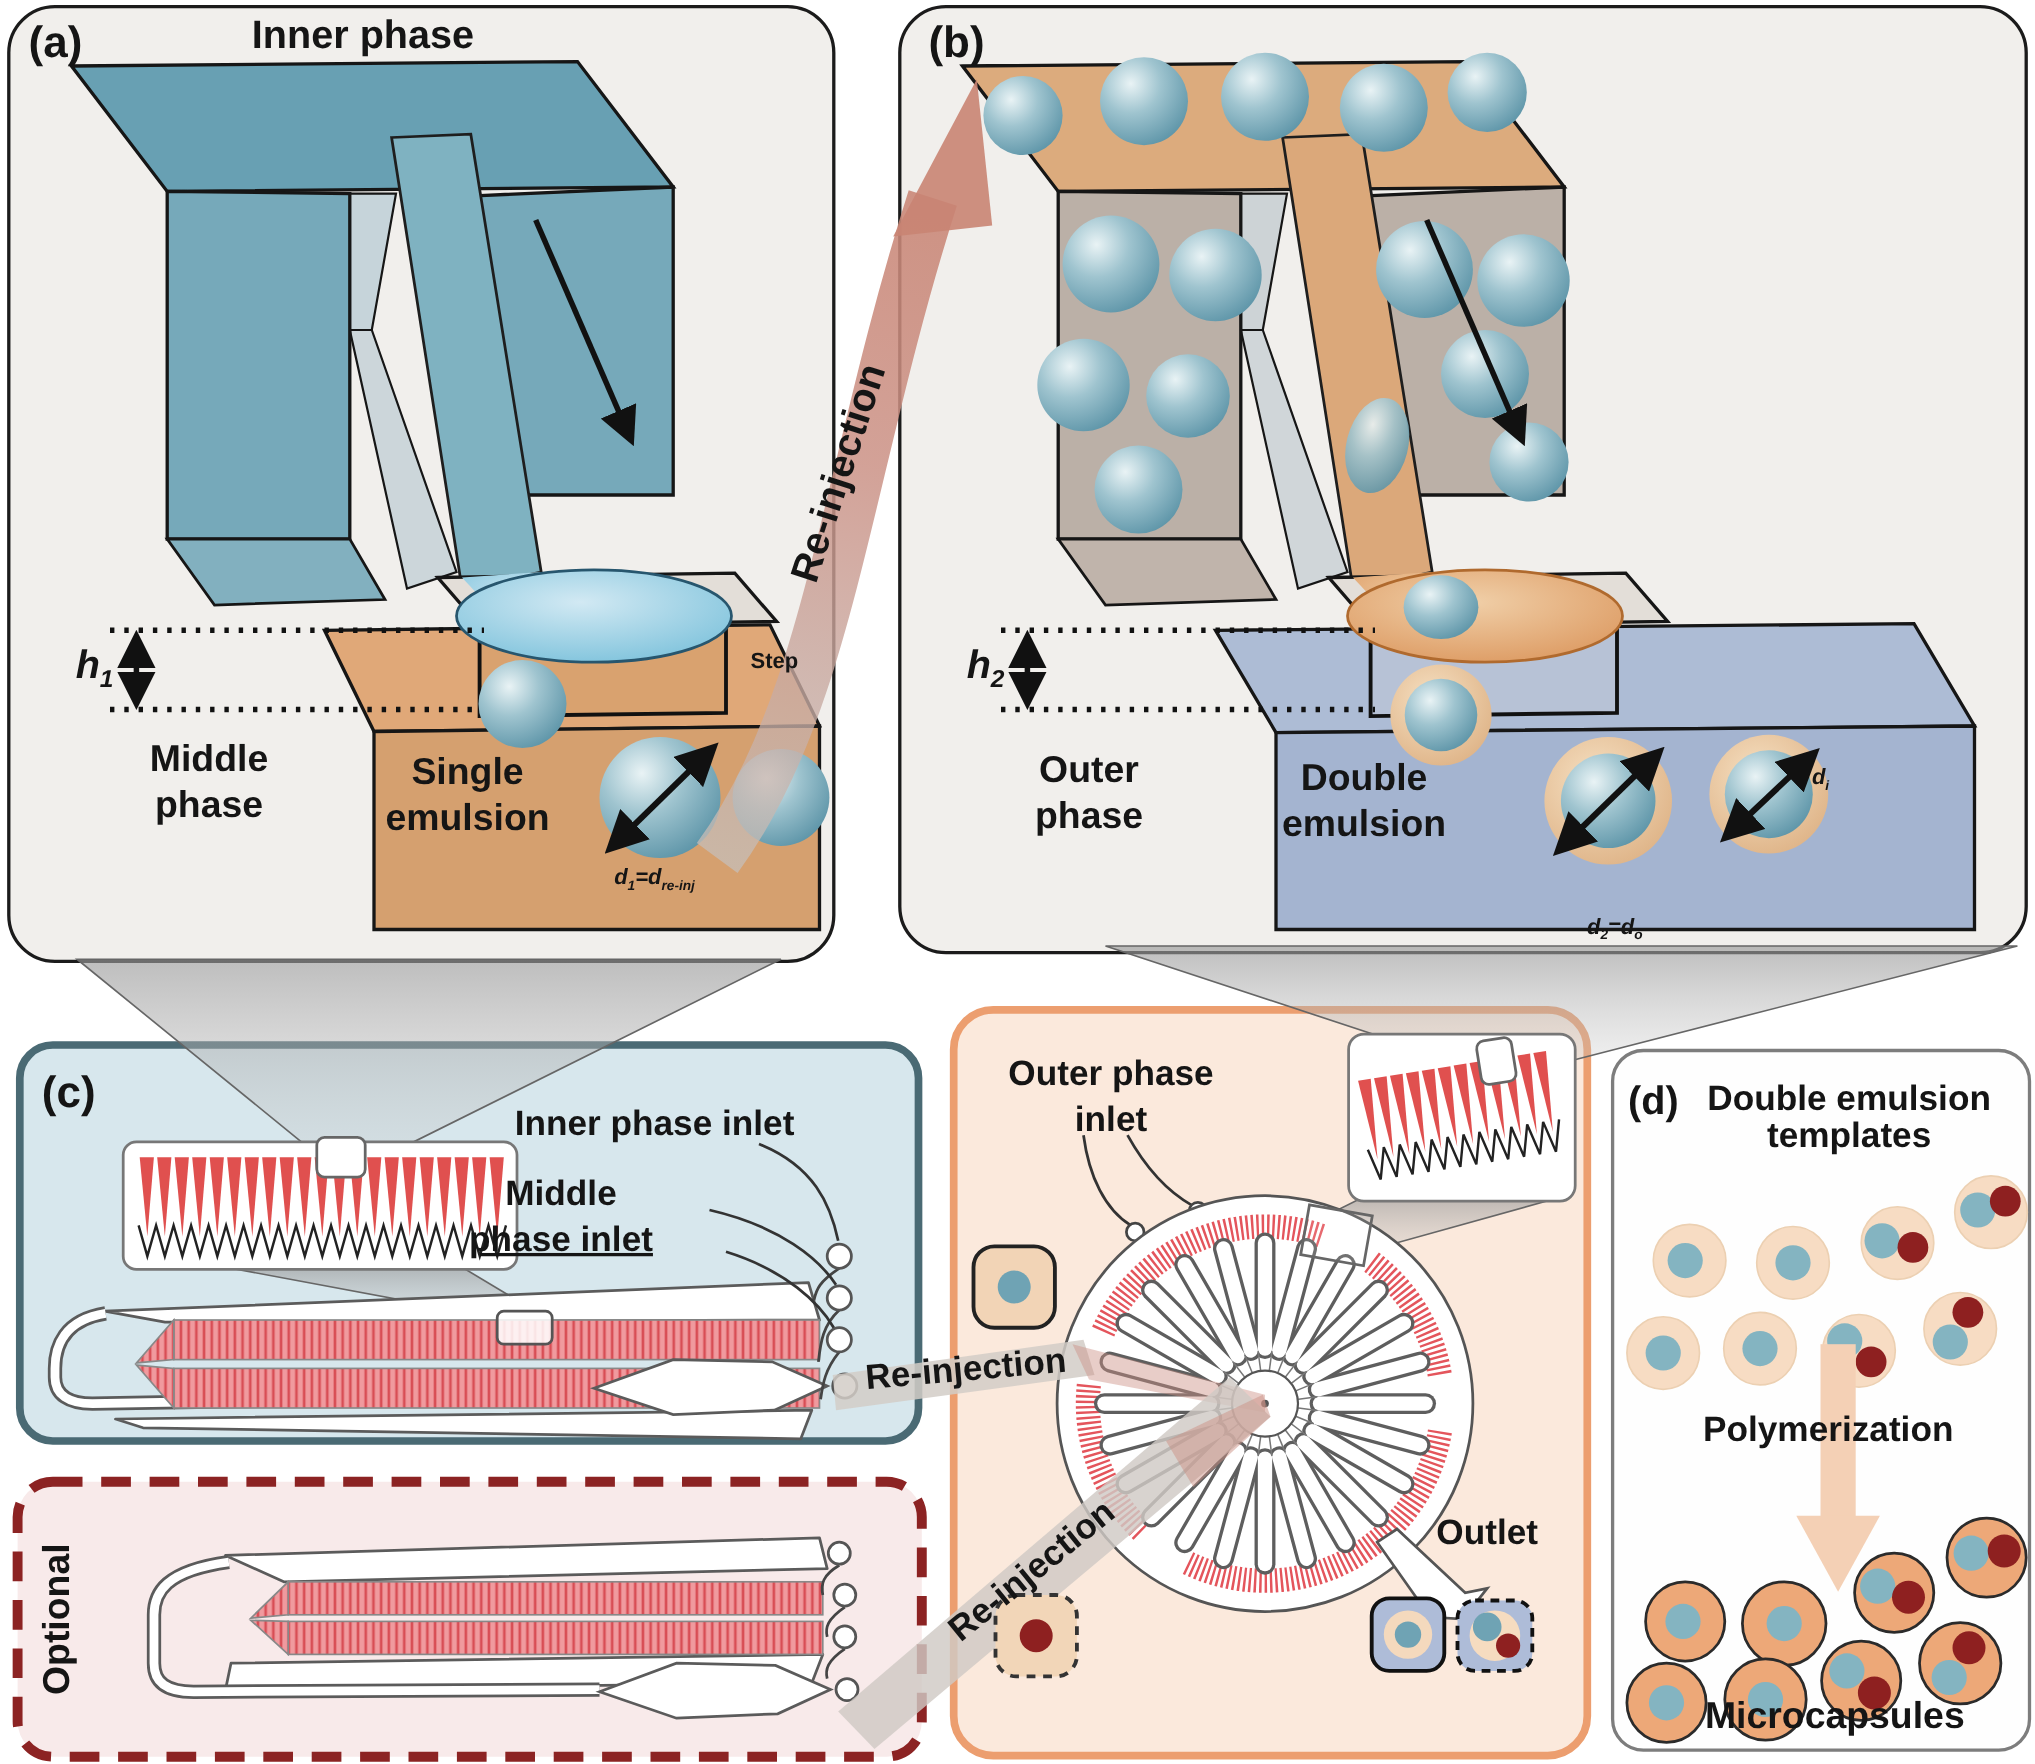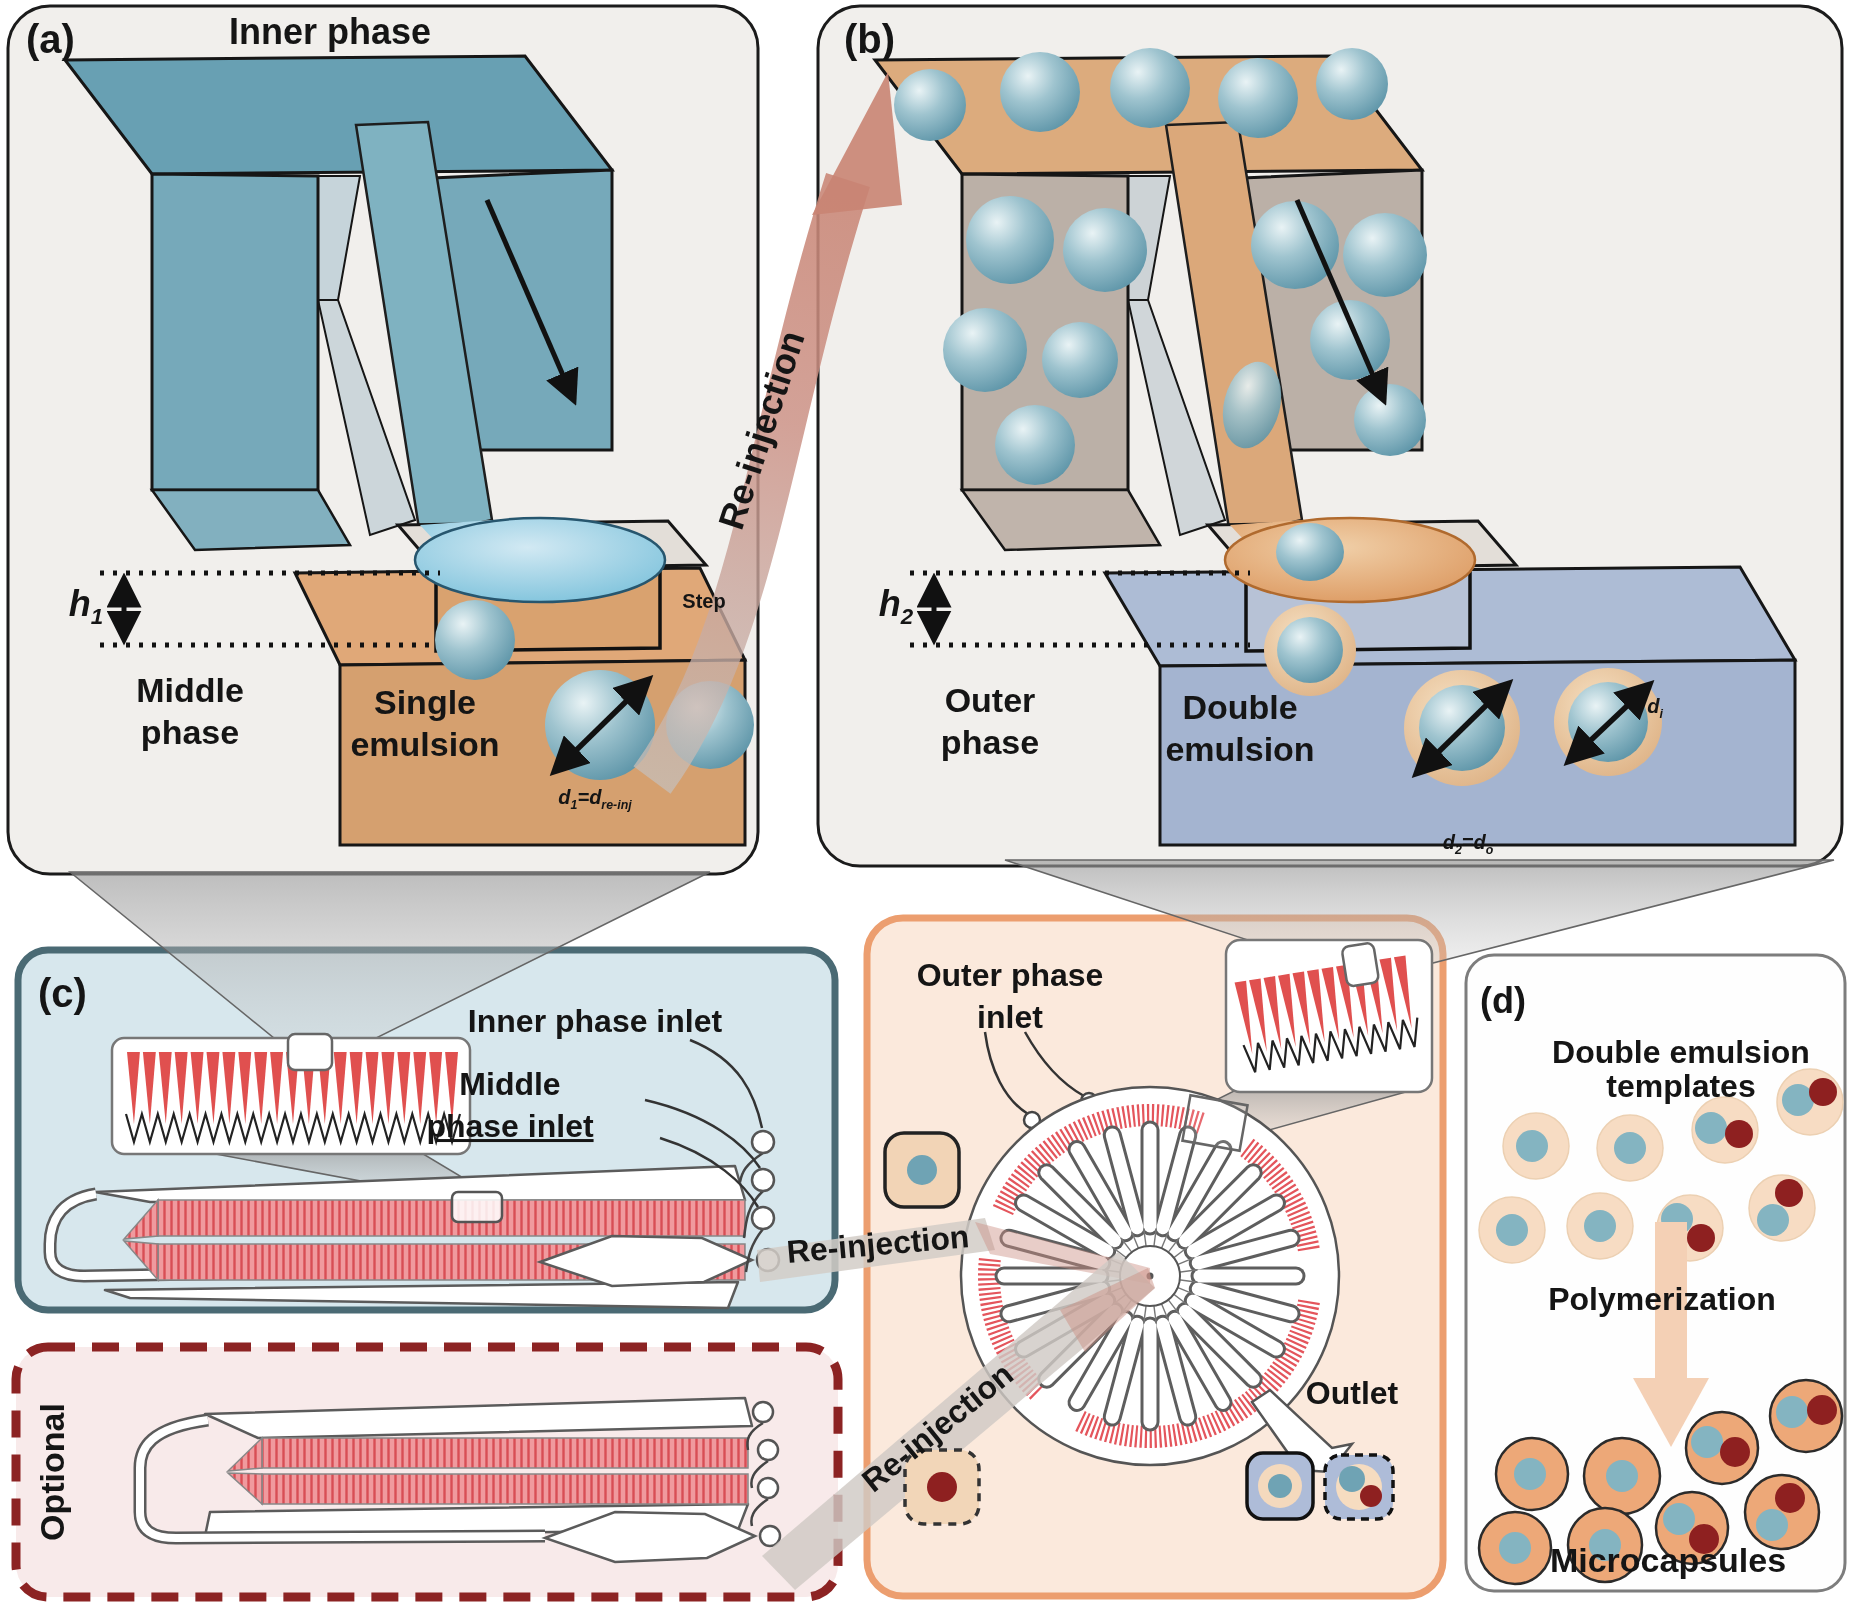--- a/index.html
+++ b/index.html
@@ -460,17 +460,17 @@
 <div class="lbl s32 c" style="left:510px;top:1127px;text-decoration:underline;">phase inlet</div>
 <div class="lbl s34 c" style="left:52px;top:1472px;transform:translate(-50%,-50%) rotate(-90deg);">Optional</div>
 
 <div class="lbl s32 c" style="left:1010px;top:976px;">Outer phase</div>
 <div class="lbl s32 c" style="left:1010px;top:1018px;">inlet</div>
 <div class="lbl s32 c" style="left:878px;top:1245px;transform:translate(-50%,-50%) rotate(-5deg);">Re-injection</div>
 <div class="lbl s32 c" style="left:938px;top:1428px;transform:translate(-50%,-50%) rotate(-39deg);">Re-injection</div>
 <div class="lbl s32 c" style="left:1352px;top:1394px;">Outlet</div>
 
 <div class="lbl s36" style="left:1480px;top:982px;">(d)</div>
-<div class="lbl s32 stack" style="left:1530px;top:1036px;width:302px;white-space:normal;">Double emulsion templates</div>
+<div class="lbl s32 stack" style="left:1530px;top:982px;width:302px;white-space:normal;">Double emulsion templates</div>
 <div class="lbl s32 c" style="left:1662px;top:1300px;">Polymerization</div>
 <div class="lbl s34 c" style="left:1668px;top:1560px;">Microcapsules</div>
 
 </div>
 
 </body></html>

